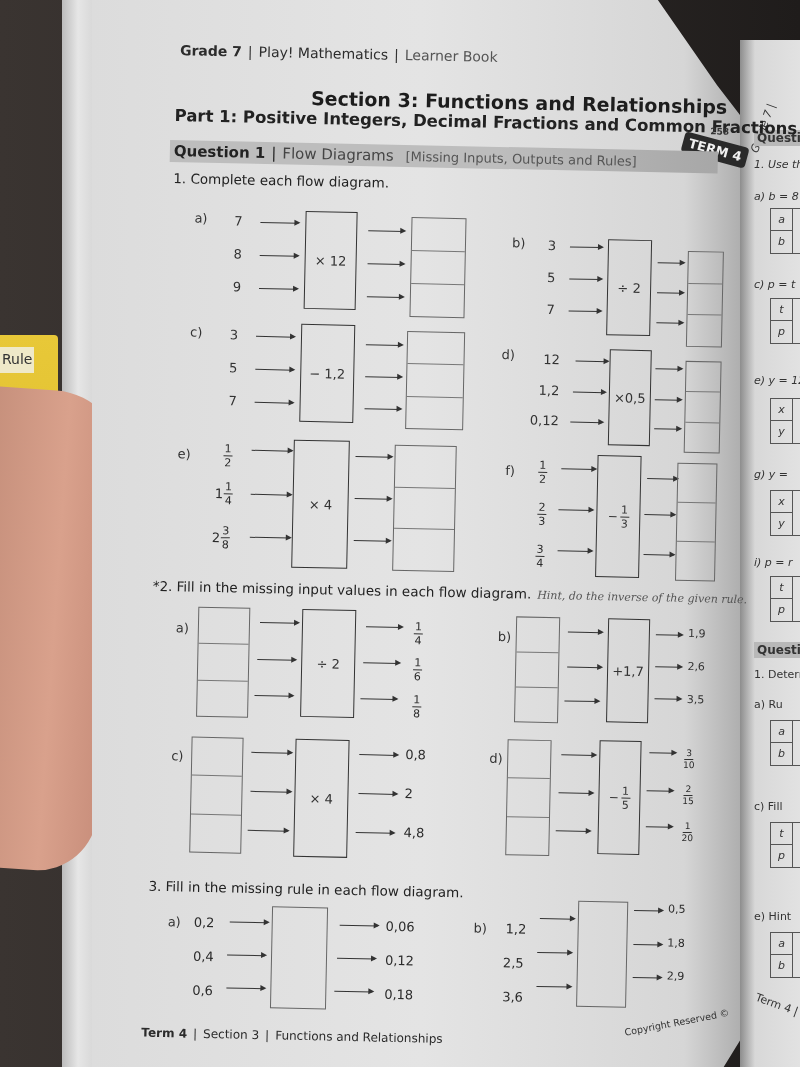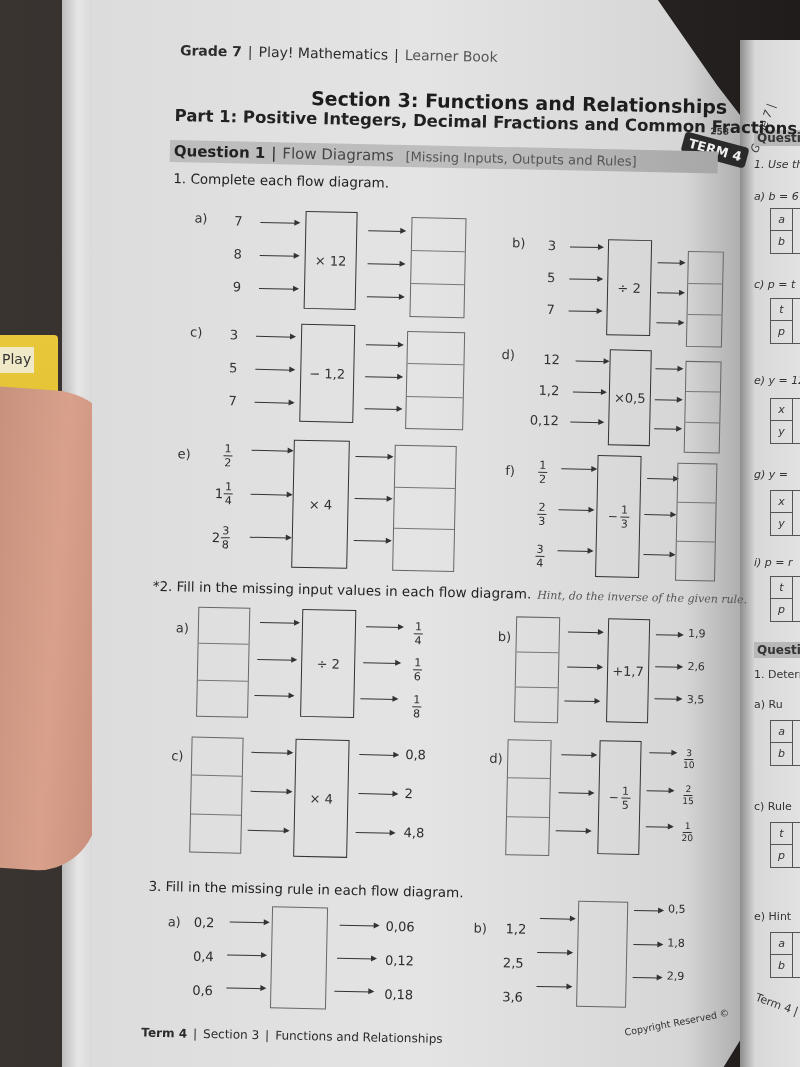--- a/index.html
+++ b/index.html
@@ -86,32 +86,32 @@
   .footer { left: 162px; top: 1026px; font-size: 12px; color: #2b2b2b; }
   .footer .t4 { font-weight: bold; }
   .footer .sep { margin: 0 6px; }
   .copyright { left: 644px; top: 1006px; font-size: 9.5px; color: #333; transform: rotate(-12deg); }
 </style>
 </head>
 <body>
 
 <div class="desk"></div>
 <div class="left-book">
-  <div class="cover-label">Play</div>
+  <div class="cover-label">Rule</div>
   <div class="blue-blob"></div>
 </div>
 <div class="page-edge"></div>
 <div class="finger"></div>
 <div class="page"></div>
 
 <div class="page-right">
   <div class="pr-item" style="top:20px; font-style:italic; transform:rotate(-70deg); left:8px; transform-origin:left top; top:110px;">Grade 7 |</div>
   <div class="pr-item pr-q" style="top:90px;">Question</div>
   <div class="pr-item" style="top:118px;">1. Use the</div>
-  <div class="pr-item" style="top:150px;">a) b = 6</div>
+  <div class="pr-item" style="top:150px;">a) b = 8</div>
   <div class="pr-table" style="top:168px;">
       <div>a</div>
       <div>b</div>
     </div>
   <div class="pr-item" style="top:238px;">c) p = t</div>
   <div class="pr-table" style="top:258px;">
       <div>t</div>
       <div>p</div>
     </div>
   <div class="pr-item" style="top:334px;">e) y = 12/x</div>
@@ -129,21 +129,21 @@
       <div>t</div>
       <div>p</div>
     </div>
   <div class="pr-item pr-q" style="top:602px;">Question</div>
   <div class="pr-item" style="top:628px; font-style:normal;">1. Determi</div>
   <div class="pr-item" style="top:658px; font-style:normal;">a) Ru</div>
   <div class="pr-table" style="top:680px;">
       <div>a</div>
       <div>b</div>
     </div>
-  <div class="pr-item" style="top:760px; font-style:normal;">c) Rule</div>
+  <div class="pr-item" style="top:760px; font-style:normal;">c) Fill</div>
   <div class="pr-table" style="top:782px;">
       <div>t</div>
       <div>p</div>
     </div>
   <div class="pr-item" style="top:870px; font-style:normal;">e) Hint</div>
   <div class="pr-table" style="top:892px;">
       <div>a</div>
       <div>b</div>
     </div>
   <div class="pr-item" style="top:962px; font-style:normal; transform:rotate(20deg);">Term 4 | Sec</div>

